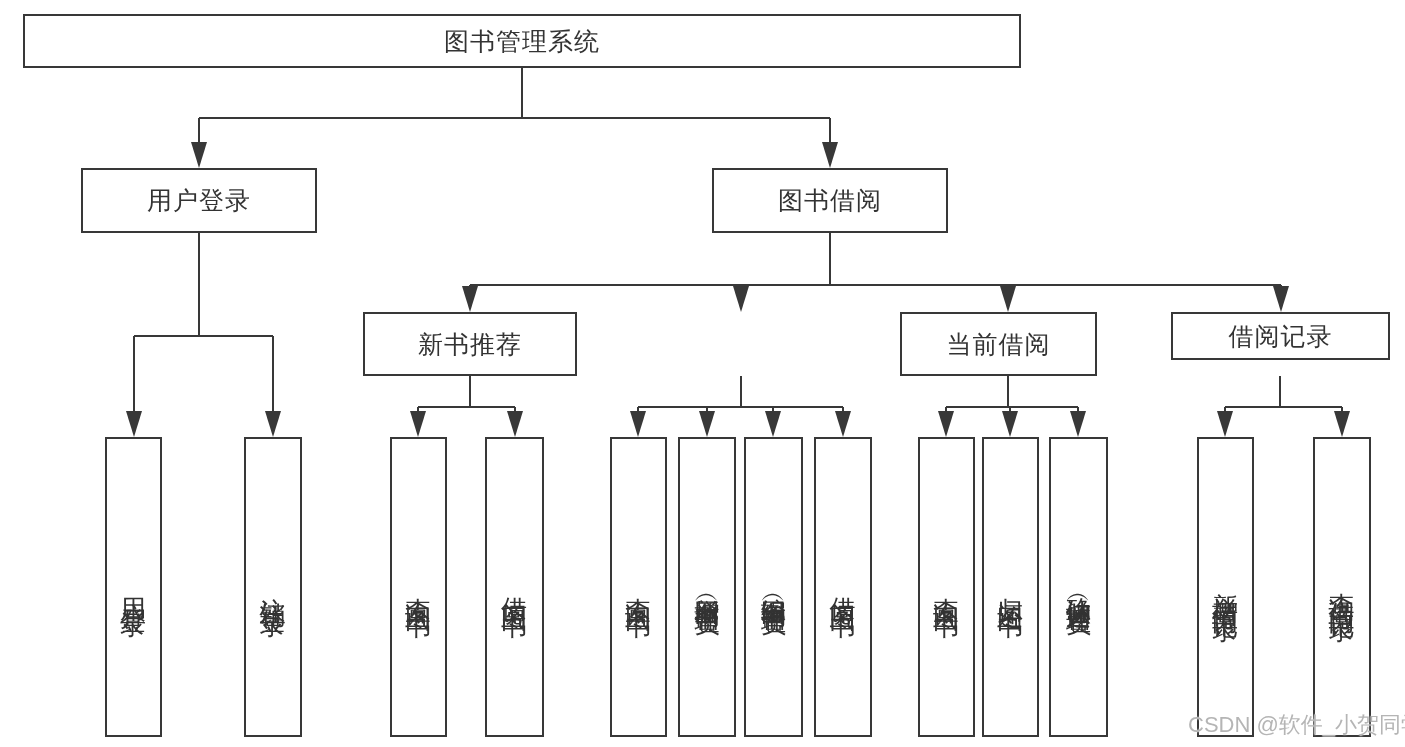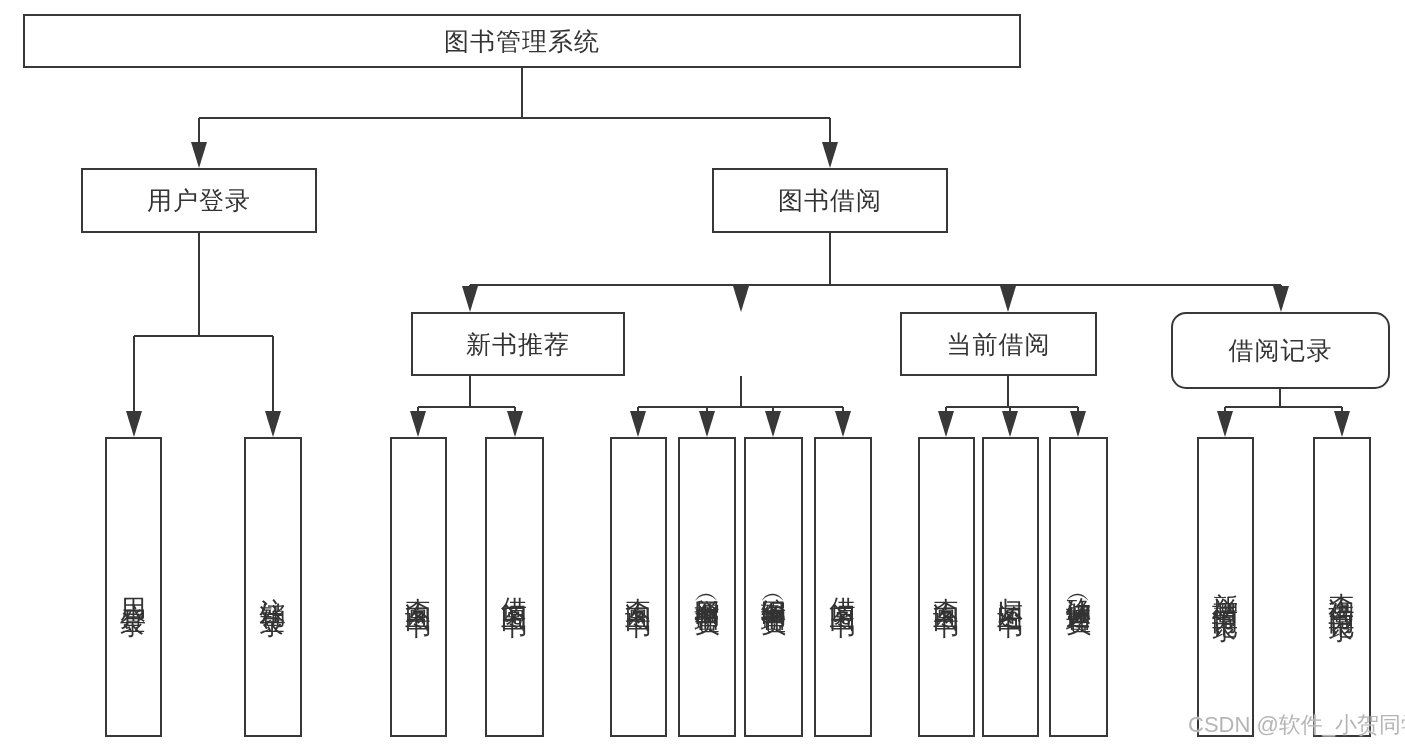--- a/index.html
+++ b/index.html
@@ -79,27 +79,27 @@
     <span>图书管理系统</span>
   </div>
 
   <div class="hbox" style="left:81px;top:168px;width:236px;height:65px;">
     <span>用户登录</span>
   </div>
   <div class="hbox" style="left:712px;top:168px;width:236px;height:65px;">
     <span>图书借阅</span>
   </div>
 
-  <div class="hbox" style="left:363px;top:312px;width:214px;height:64px;margin-left:48px;">
+  <div class="hbox" style="left:363px;top:312px;width:214px;height:64px;">
     <span>新书推荐</span>
   </div>
   <div class="hbox" style="left:900px;top:312px;width:197px;height:64px;">
     <span>当前借阅</span>
   </div>
-  <div class="hbox" style="left:1171px;top:312px;width:219px;height:77px;border-radius:15px;">
+  <div class="hbox" style="left:1171px;top:312px;width:219px;height:48px;">
     <span>借阅记录</span>
   </div>
 
   <div class="vbox" style="left:105px;width:57px;">
     <span>用户登录</span>
   </div>
   <div class="vbox" style="left:244px;width:58px;">
     <span>注销登录</span>
   </div>
 

